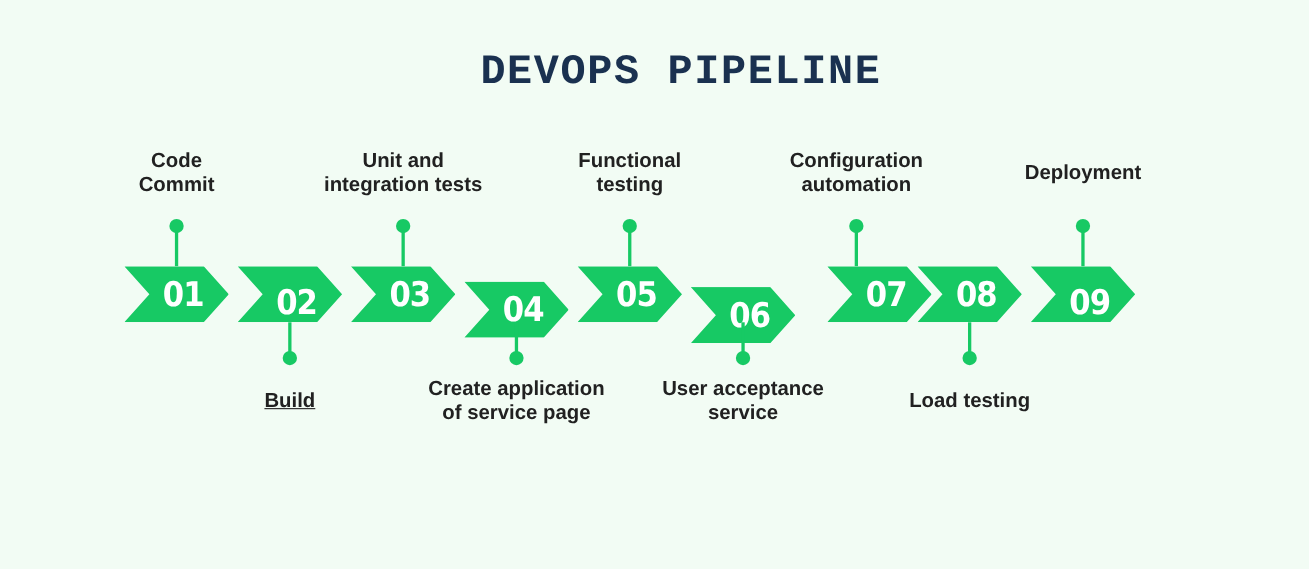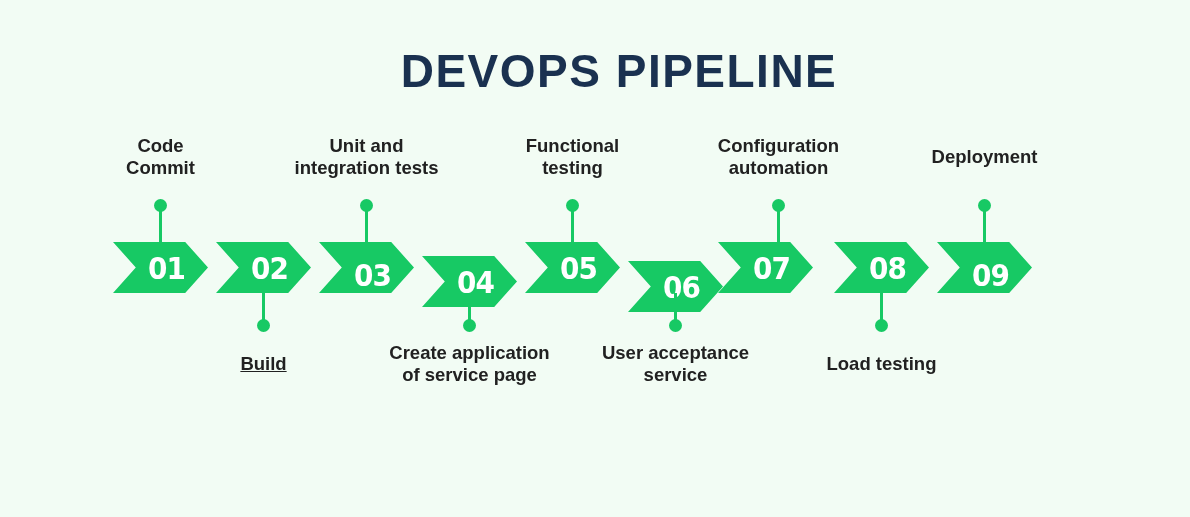--- a/index.html
+++ b/index.html
@@ -19,25 +19,25 @@
     overflow: hidden;
     font-family: "Liberation Sans", sans-serif;
   }
   .title {
     position: absolute;
     top: 44px;
     left: 0;
     width: 100%;
     margin: 0;
     text-align: center;
-    font-size: 46px;
+    font-size: 38px;
     font-weight: bold;
     letter-spacing: 1.5px;
     color: var(--navy);
-    font-family: Liberation Sans, sans-serif;
+    font-family: Liberation Mono, monospace;
     padding-left: 48px;
   }
   .pipeline { position: absolute; inset: 0; }
   .chevron {
     position: absolute;
     top: 242px;
     width: 95px;
     height: 51px;
     background: var(--green);
     clip-path: polygon(0 0, 76% 0, 100% 50%, 76% 100%, 0 100%, 24% 50%);
@@ -92,29 +92,29 @@
       <div>
         <div class="chevron" style="left: 113px;">
           <span class="num">01</span>
         </div>
         <div class="line" style="left: 159px; top: 206px; height: 36px;"></div>
         <div class="dot" style="left: 154px; top: 199px;"></div>
         <div class="label above" style="left: 160.5px;">Code
 Commit</div>
       </div>
       <div>
-        <div class="chevron" style="left: 216px;">
+        <div class="chevron" style="left: 216px; align-items: flex-end;">
           <span class="num">02</span>
         </div>
         <div class="line" style="left: 262px; top: 293px; height: 28px;"></div>
         <div class="dot" style="left: 257px; top: 319px;"></div>
         <div class="label below" style="left: 263.5px; text-decoration: underline;">Build</div>
       </div>
       <div>
-        <div class="chevron" style="left: 319px; align-items: flex-end;">
+        <div class="chevron" style="left: 319px;">
           <span class="num">03</span>
         </div>
         <div class="line" style="left: 365px; top: 206px; height: 36px;"></div>
         <div class="dot" style="left: 360px; top: 199px;"></div>
         <div class="label above" style="left: 366.5px; text-align: center;">Unit and
 integration tests</div>
       </div>
       <div>
         <div class="chevron" style="left: 422px; margin-top: 14px;">
           <span class="num">04</span>
@@ -136,21 +136,21 @@
       <div>
         <div class="chevron" style="left: 628px; margin-top: 19px;">
           <span class="num">06</span>
         </div>
         <div class="line" style="left: 674px; top: 293px; height: 28px;"></div>
         <div class="dot" style="left: 669px; top: 319px;"></div>
         <div class="label below" style="left: 675.5px;">User acceptance
 service</div>
       </div>
       <div>
-        <div class="chevron" style="left: 718px;">
+        <div class="chevron" style="left: 752px;">
           <span class="num">07</span>
         </div>
         <div class="line" style="left: 777px; top: 206px; height: 36px;"></div>
         <div class="dot" style="left: 772px; top: 199px;"></div>
         <div class="label above" style="left: 778.5px;">Configuration
 automation</div>
       </div>
       <div>
         <div class="chevron" style="left: 834px;">
           <span class="num">08</span>

